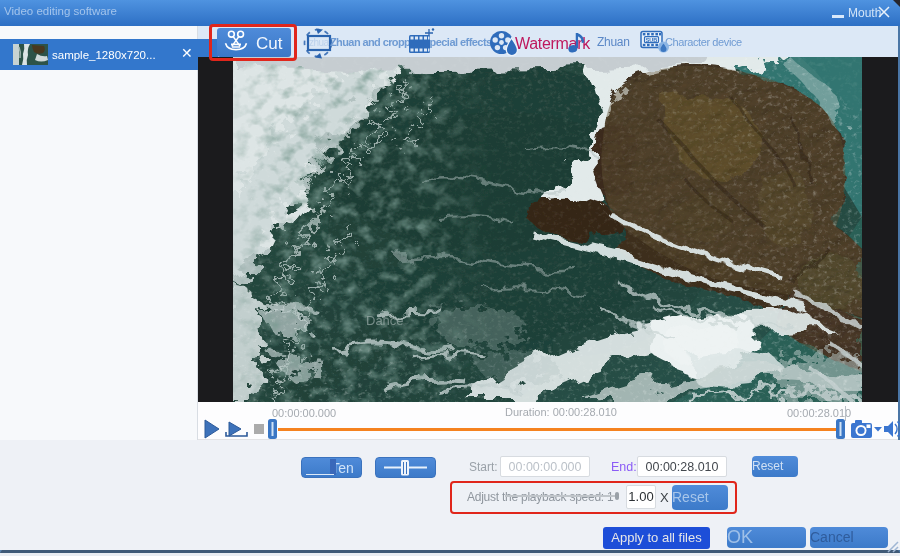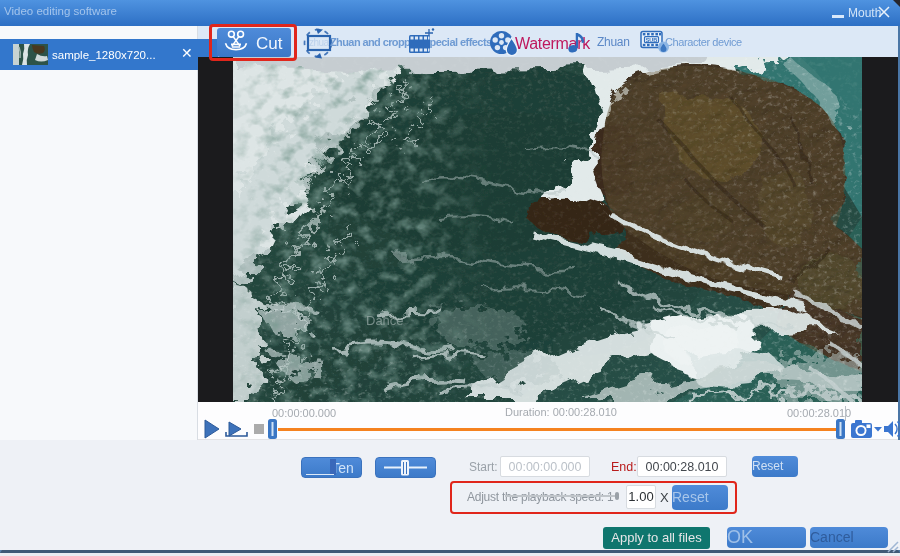--- a/index.html
+++ b/index.html
@@ -376,32 +376,32 @@
 <div class="btn-blue" style="left:301px;top:457px;width:61px;height:21px;font-size:14px;line-height:20px;text-align:center;padding-left:22px;color:#cfe2f8;border:1px solid #3a72bd">Ten</div>
 <div class="abs" style="left:330px;top:459px;width:6px;height:16px;background:#3968ba"></div>
 <div class="abs" style="left:306px;top:474px;width:28px;height:1px;background:#dce9f8"></div>
 <div class="btn-blue" style="left:375px;top:457px;width:61px;height:21px;border:1px solid #3a72bd"><svg width="59" height="19">
       <path d="M8 9.5 L51 9.5" stroke="#e8f1fb" stroke-width="1.8"></path>
       <rect x="25" y="2" width="8" height="15.5" rx="1.5" fill="#f0f5fb"></rect>
       <path d="M27.5 4 L27.5 16 M30.5 4 L30.5 16" stroke="#3a72bd" stroke-width="1"></path>
     </svg></div>
 <div class="abs" style="left:469px;top:460px;font-size:12px;color:#9aa1a8">Start:</div>
 <div class="inp" style="left:500px;top:456px;width:90px;height:21px;font-size:12.5px;line-height:20px;color:#bcc2c9">00:00:00.000</div>
-<div class="abs" style="left:611px;top:460px;font-size:12.5px;color:#b91c1c">End:</div>
+<div class="abs" style="left:611px;top:460px;font-size:12.5px;color:#8b5cf6">End:</div>
 <div class="inp" style="left:637px;top:456px;width:90px;height:21px;font-size:12.5px;line-height:20px;color:#43484e">00:00:28.010</div>
 <div class="btn-blue" style="left:752px;top:456px;width:46px;height:21px;font-size:12px;line-height:21px;color:#cfe0f4">Reset</div>
 
 <div class="abs" style="left:467px;top:490px;font-size:12px;letter-spacing:-0.25px;color:#8f969e;white-space:nowrap">Adjust the playback speed: 1</div>
 <svg class="abs" style="left:505px;top:491px" width="120" height="10">
     <path d="M0 5 L113 5" stroke="#c0c5ca" stroke-width="2"></path>
     <rect x="110" y="1" width="4" height="8" rx="2" fill="#9aa1a8"></rect>
   </svg>
 <div class="inp" style="left:626px;top:485px;width:30px;height:24px;font-size:13px;line-height:22px;color:#2b2f33">1.00</div>
 <div class="abs" style="left:660px;top:490px;font-size:13px;color:#3c4247">X</div>
 <div class="btn-blue" style="left:672px;top:485px;width:56px;height:25px;font-size:14px;line-height:25px;color:#a8c6ea">Reset</div>
 <div class="redbox" style="left:450px;top:481px;width:287px;height:33px;border-width:2px"></div>
 
-<div class="abs" style="left:603px;top:527px;width:107px;height:22px;background:#0f766e;border-radius:3px;color:#e6e6e8;font-size:13px;line-height:22px;text-align:center">Apply to all files</div>
+<div class="abs" style="left:603px;top:527px;width:107px;height:22px;background:#1d4ed8;border-radius:3px;color:#e6e6e8;font-size:13px;line-height:22px;text-align:center">Apply to all files</div>
 <div class="btn-blue" style="left:727px;top:527px;width:79px;height:21px;font-size:18px;line-height:21px;color:#9fc0e8">OK</div>
 <div class="btn-blue" style="left:810px;top:527px;width:78px;height:21px;font-size:14px;line-height:21px;color:#2f5c9c">Cancel</div>
 <svg class="abs" style="left:886px;top:540px" width="14" height="14">
     <path d="M12 2 L2 12 M12 7 L7 12" stroke="#9fb6d4" stroke-width="1.5"></path>
   </svg>
 
 </body></html>

